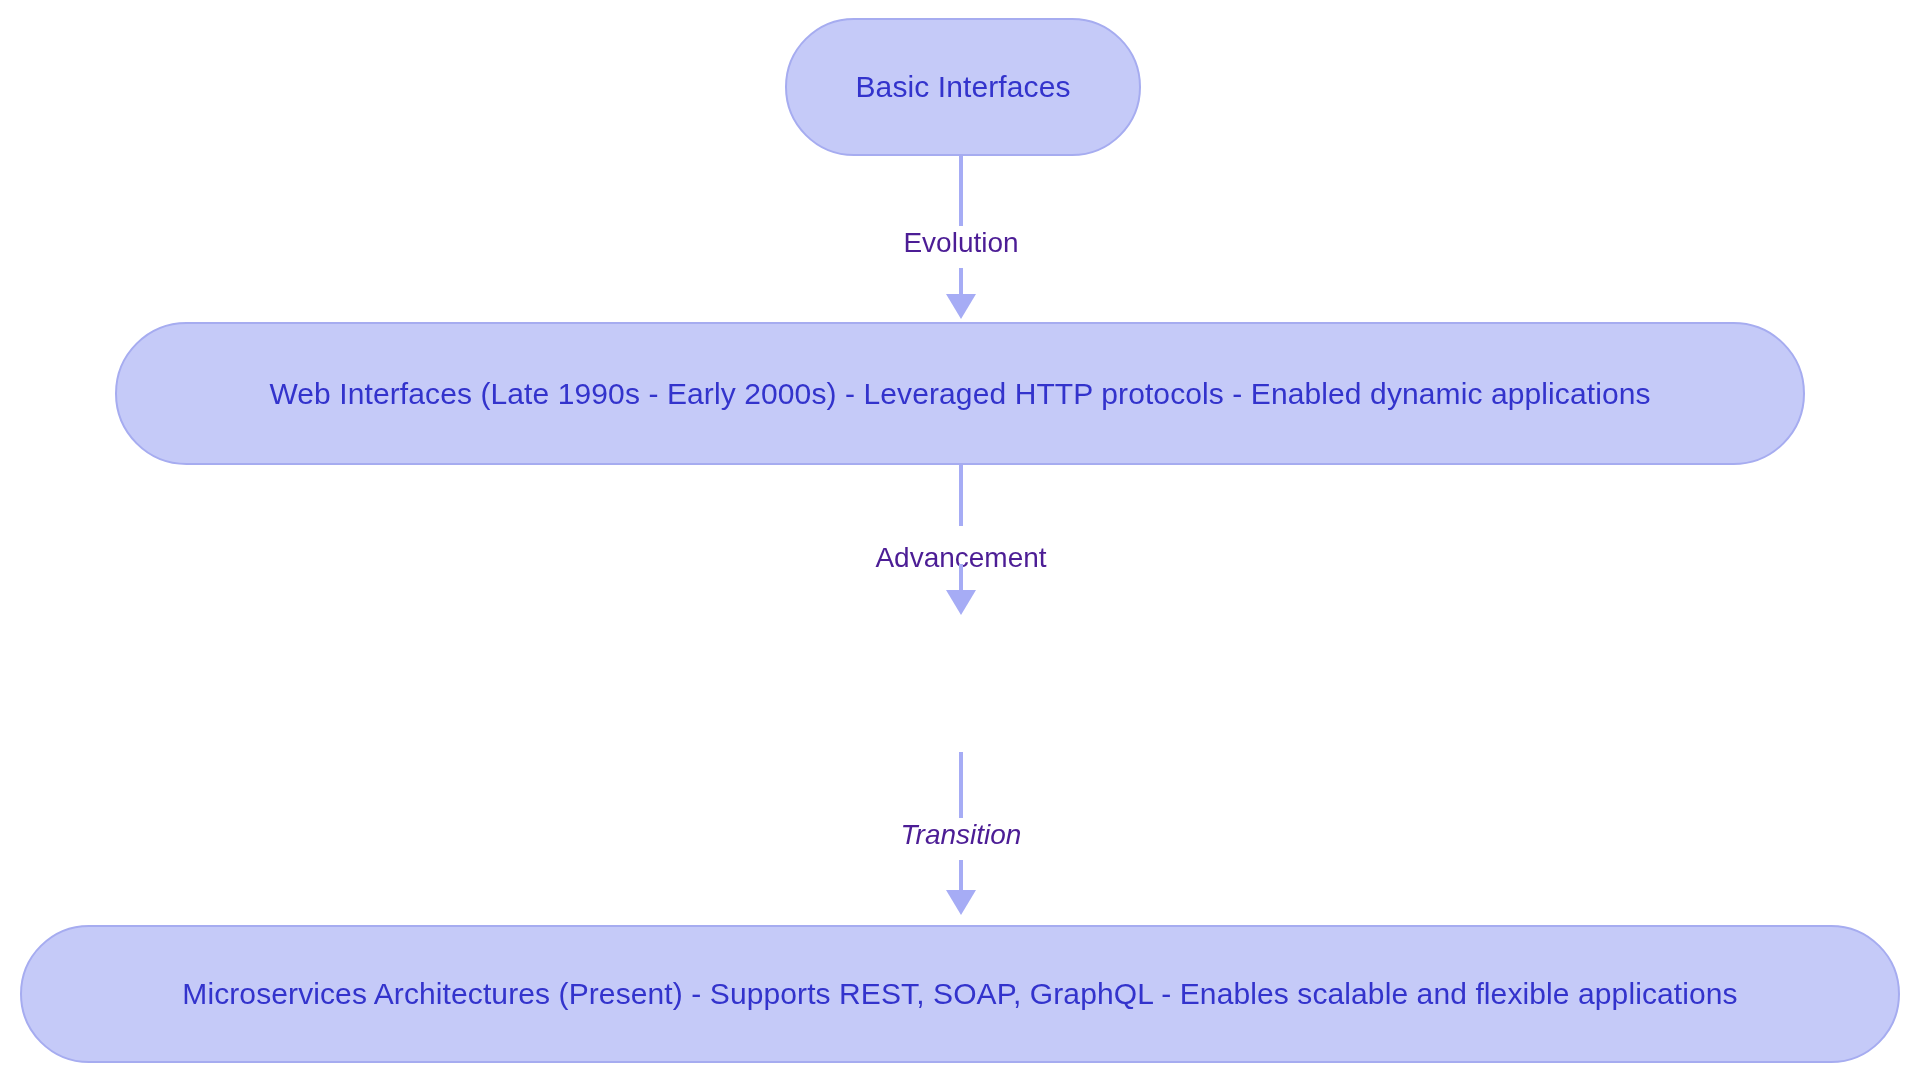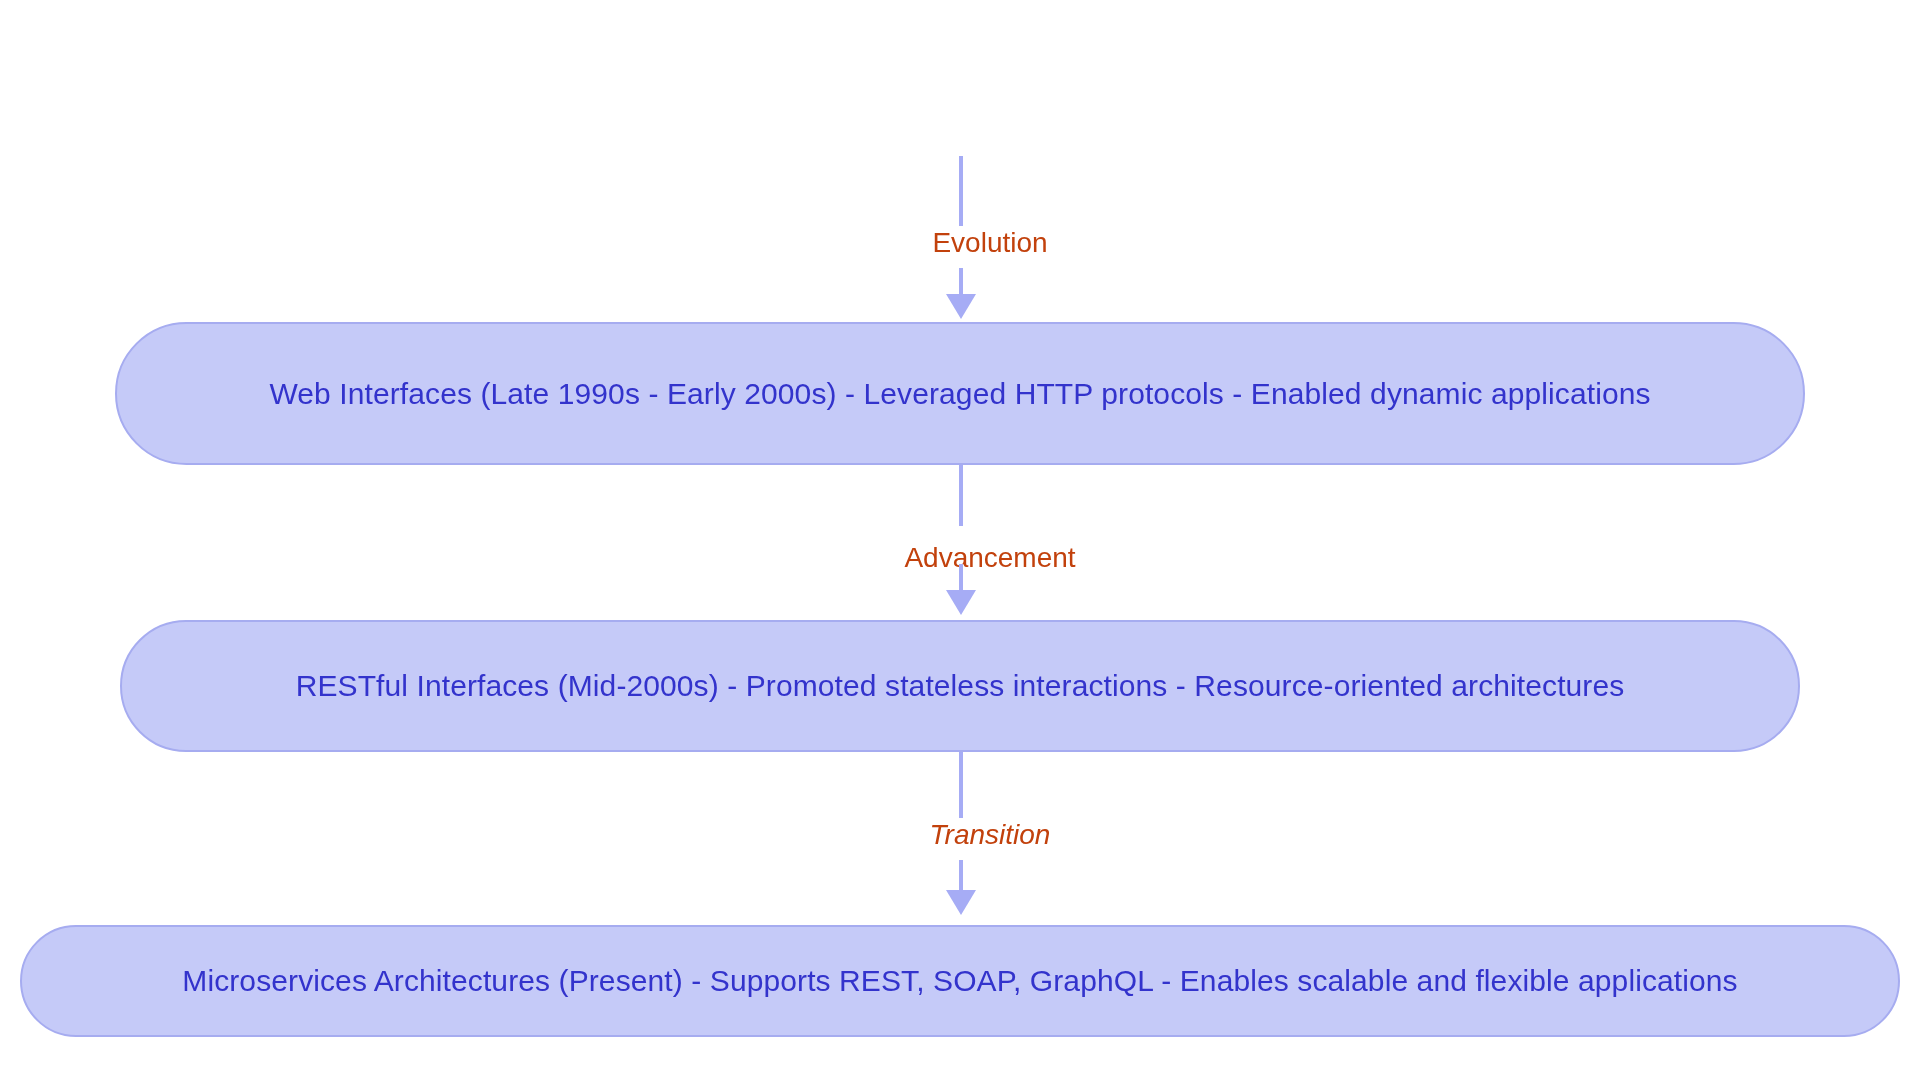--- a/index.html
+++ b/index.html
@@ -35,21 +35,21 @@
     padding: 0 34px;
   }
   .node-label {
     color: #3333cc;
     line-height: 1;
   }
 
   #node-0 { left: 785px;  top: 18px;   width: 356px;  height: 138px; }
   #node-1 { left: 115px;  top: 322px;  width: 1690px; height: 143px; }
   #node-2 { left: 120px;  top: 620px;  width: 1680px; height: 132px; }
-  #node-3 { left: 20px;   top: 925px;  width: 1880px; height: 112px; align-items: center; }
+  #node-3 { left: 20px;   top: 925px;  width: 1880px; height: 138px; align-items: center; }
 
   
   .edge {
     position: absolute;
     left: 0;
     top: 0;
     width: 1920px;
     height: 1083px;
     pointer-events: none;
   }
@@ -66,22 +66,22 @@
     transform: translateX(-50%);
     width: 0;
     height: 0;
     border-left: 15px solid transparent;
     border-right: 15px solid transparent;
     border-top: 25px solid #a6acf5;
   }
   .edge-label {
     position: absolute;
     transform: translateX(-50%);
-    left: 990px;
-    color: #c2410c;
+    left: 961px;
+    color: #4c1d95;
     font-size: 28px;
     background: #ffffff;
     padding: 2px 10px;
     white-space: nowrap;
     line-height: 1.1;
   }
 
   
   #edge-0-line-a { top: 156px; height: 74px; }
   #edge-0-label  { top: 226px; }
@@ -119,26 +119,26 @@
     <div class="edge-head" id="edge-1-head"></div>
   </div>
 
   <div class="edge">
     <div class="edge-line" id="edge-2-line-a"></div>
     <div class="edge-label" id="edge-2-label">Transition</div>
     <div class="edge-line" id="edge-2-line-b"></div>
     <div class="edge-head" id="edge-2-head"></div>
   </div>
 
+  <div class="node" id="node-0">
+    <span class="node-label">Basic Interfaces</span>
+  </div>
 
   <div class="node" id="node-1">
     <span class="node-label">Web Interfaces (Late 1990s - Early 2000s) - Leveraged HTTP protocols - Enabled dynamic applications</span>
   </div>
 
-  <div class="node" id="node-2">
-    <span class="node-label">RESTful Interfaces (Mid-2000s) - Promoted stateless interactions - Resource-oriented architectures</span>
-  </div>
 
   <div class="node" id="node-3">
     <span class="node-label">Microservices Architectures (Present) - Supports REST, SOAP, GraphQL - Enables scalable and flexible applications</span>
   </div>
 
 </div>
 
 </body></html>

